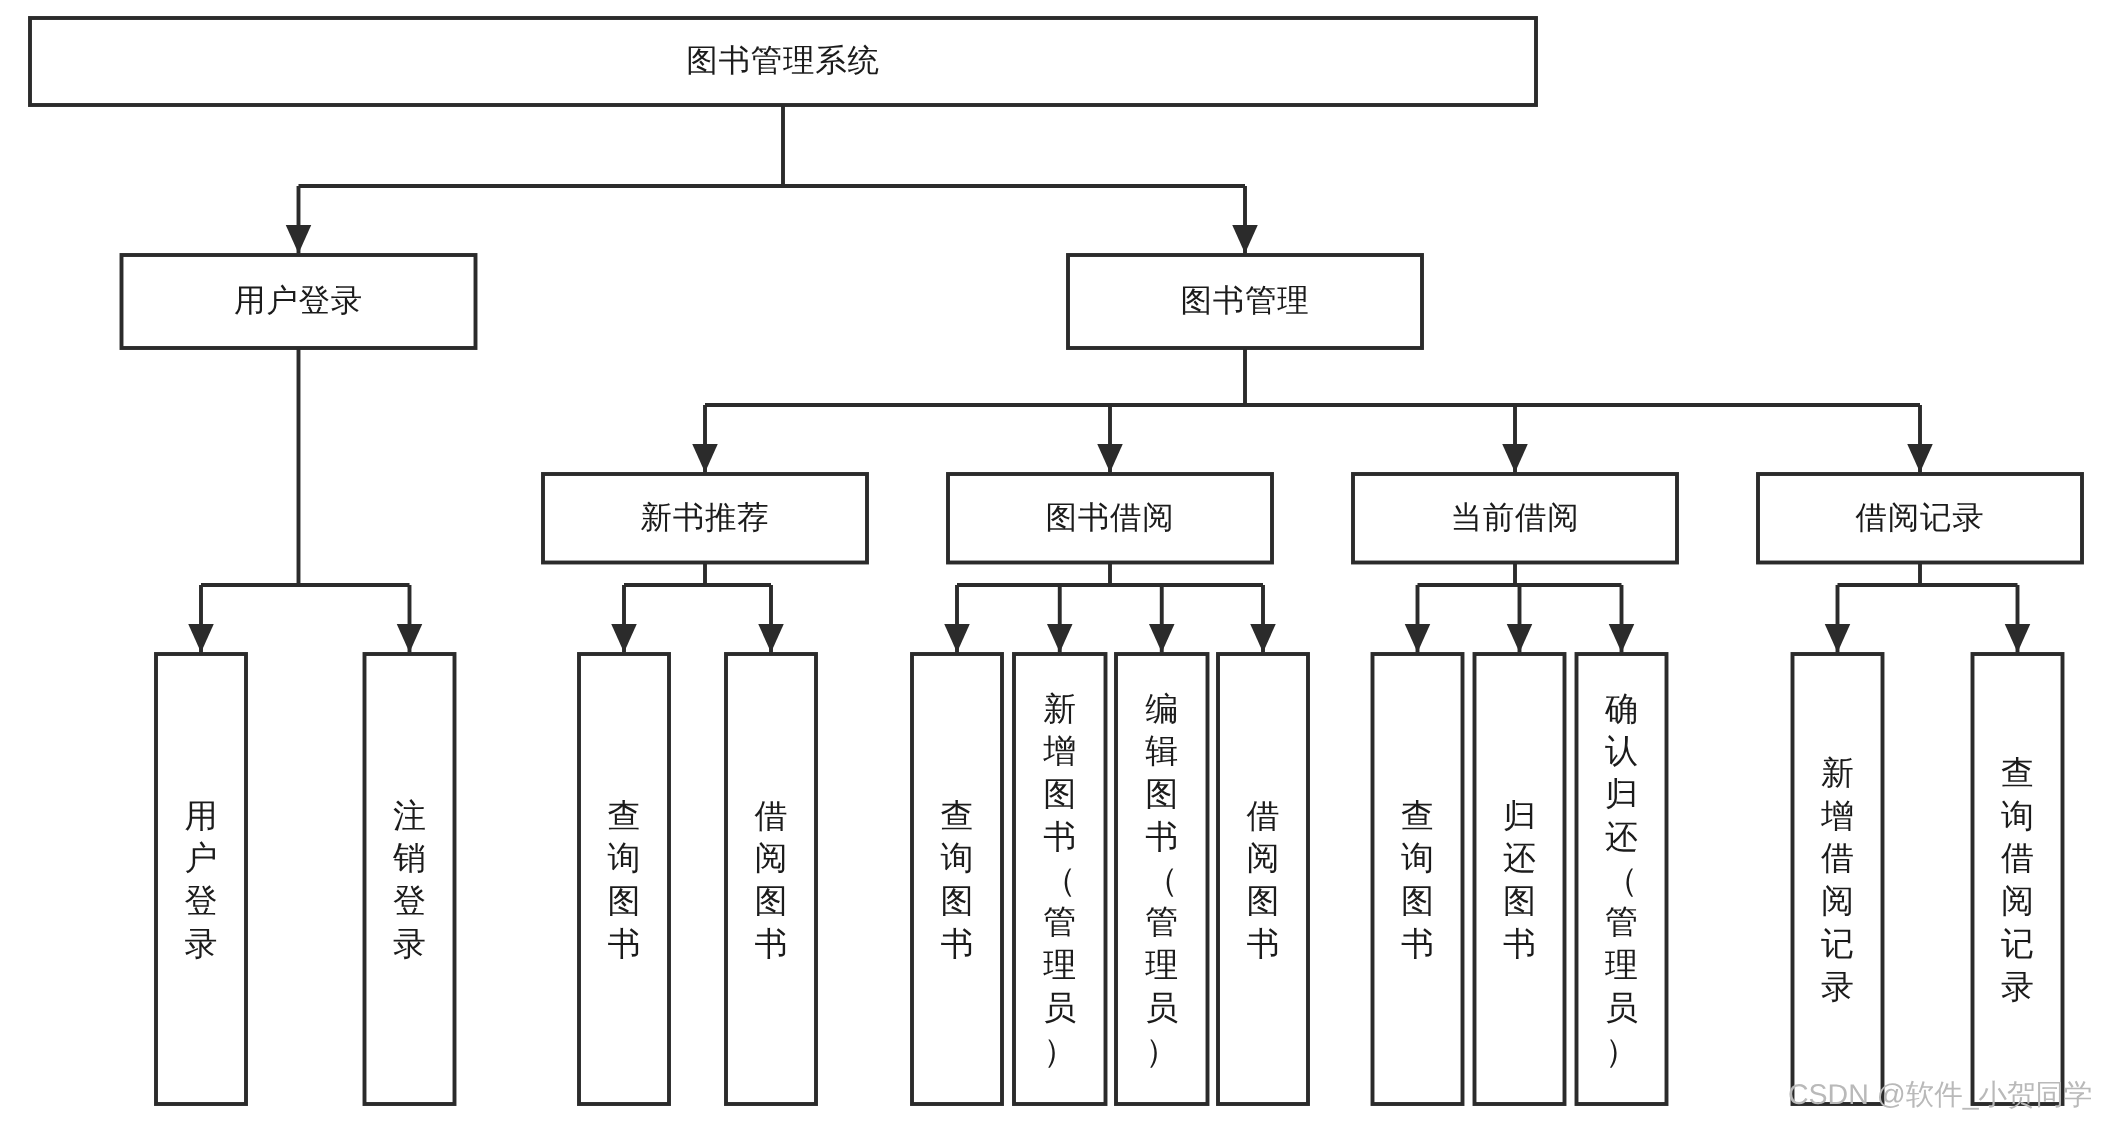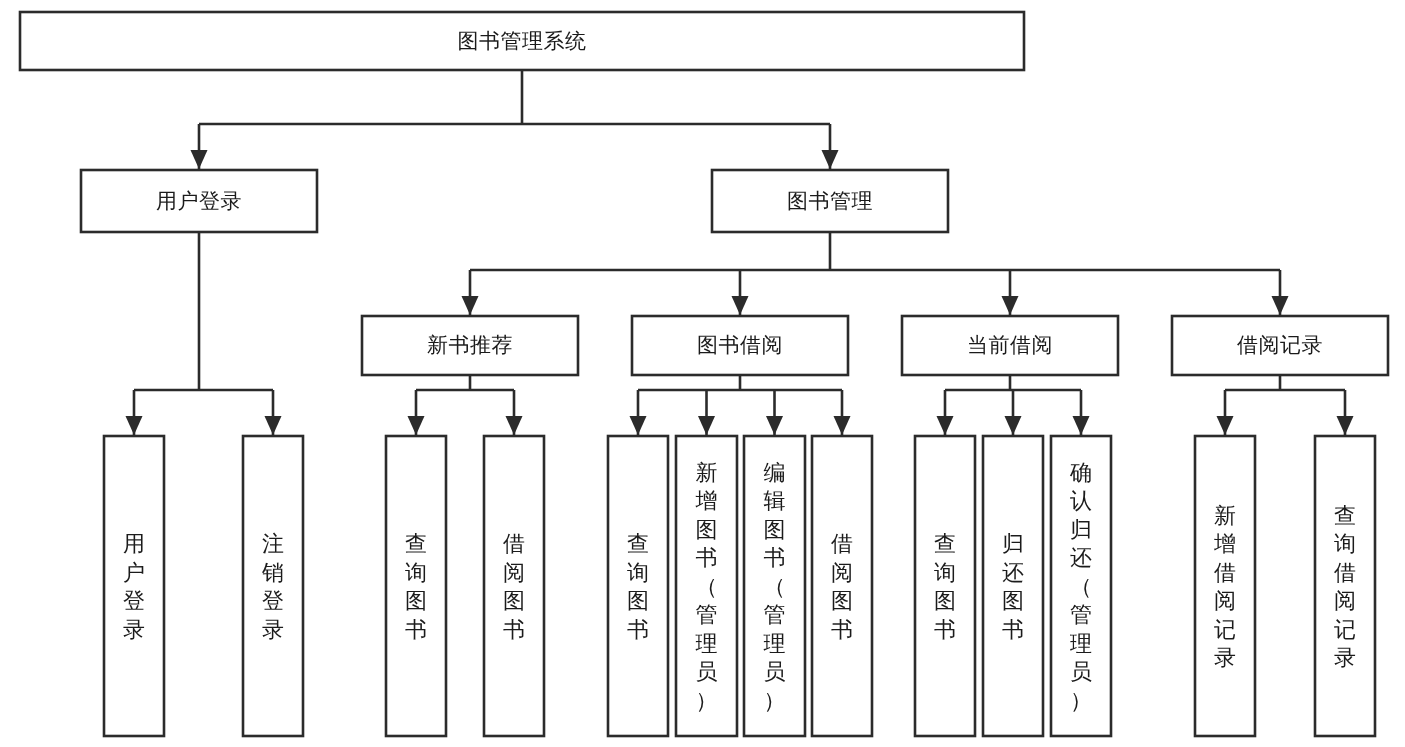--- a/index.html
+++ b/index.html
@@ -216,13 +216,14 @@
         <g>
           <rect x="1195" y="436" width="60" height="300" class="node-rect"></rect>
           <text x="1225" y="522.5" class="leaf-label"><tspan x="1225" dy="0">新</tspan><tspan x="1225" dy="28.5">增</tspan><tspan x="1225" dy="28.5">借</tspan><tspan x="1225" dy="28.5">阅</tspan><tspan x="1225" dy="28.5">记</tspan><tspan x="1225" dy="28.5">录</tspan></text>
         </g>
         <g>
           <rect x="1315" y="436" width="60" height="300" class="node-rect"></rect>
           <text x="1345" y="522.5" class="leaf-label"><tspan x="1345" dy="0">查</tspan><tspan x="1345" dy="28.5">询</tspan><tspan x="1345" dy="28.5">借</tspan><tspan x="1345" dy="28.5">阅</tspan><tspan x="1345" dy="28.5">记</tspan><tspan x="1345" dy="28.5">录</tspan></text>
         </g>
       </g>
   </svg>
+  <div class="watermark">CSDN @软件_小贺同学</div>
 </div>
 
 </body></html>

